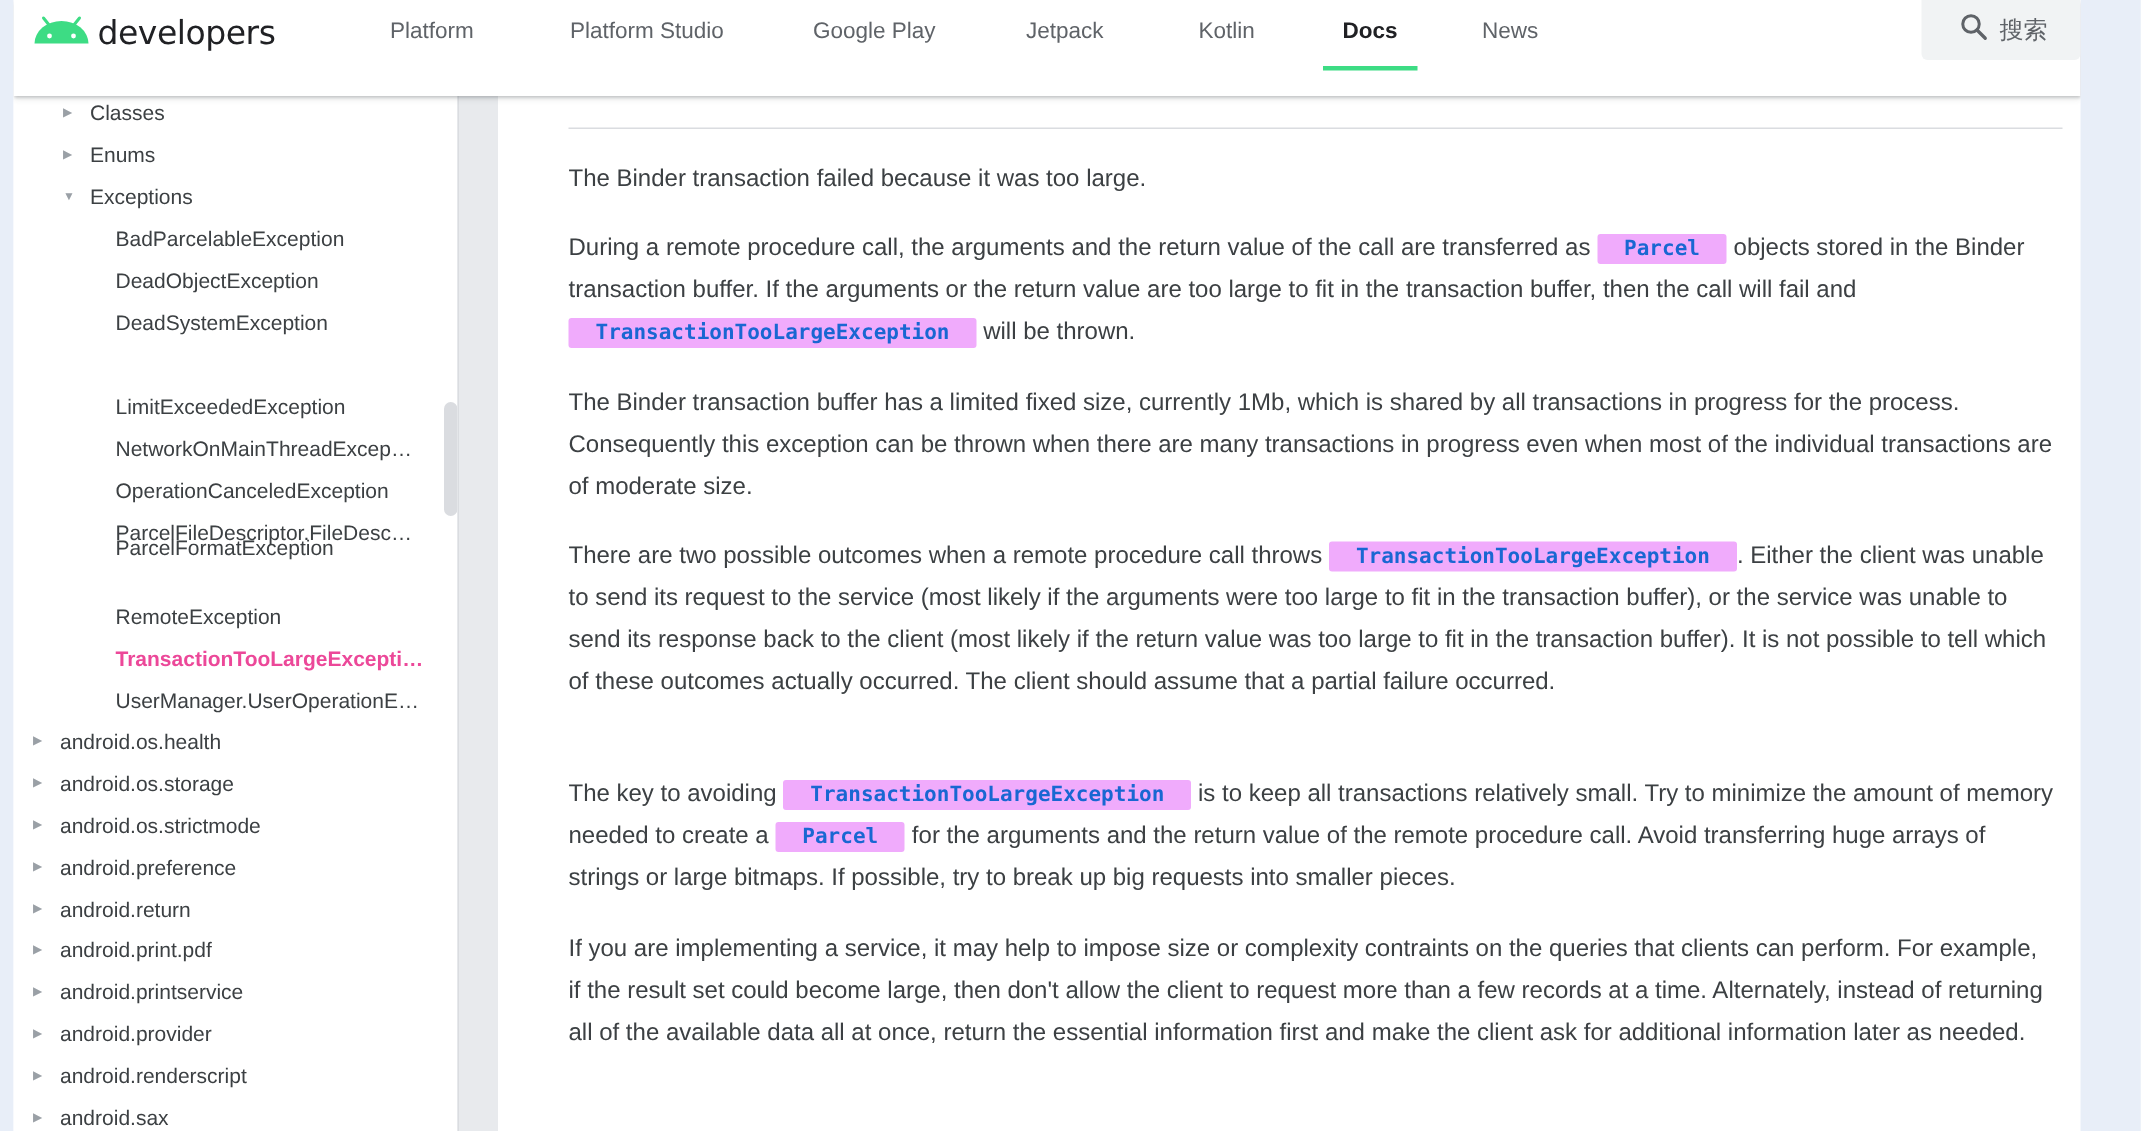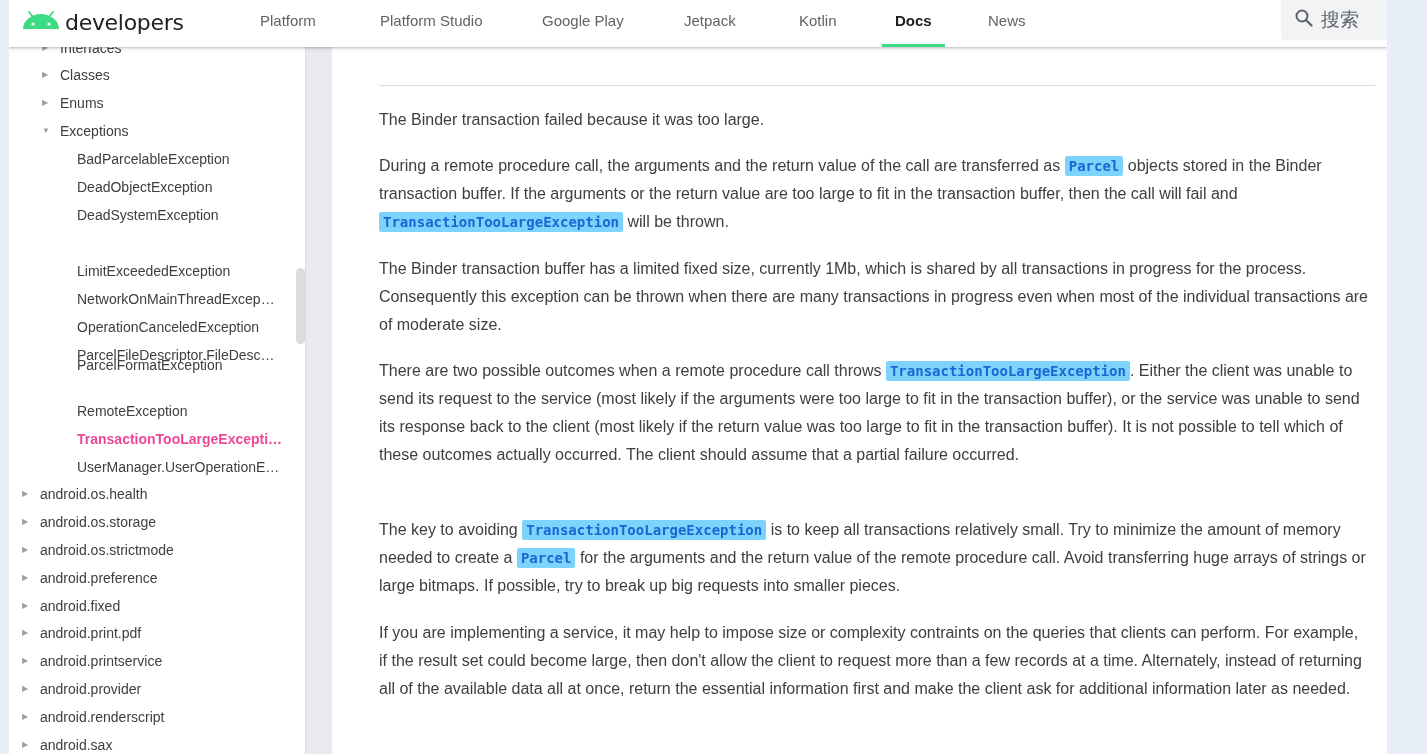--- a/index.html
+++ b/index.html
@@ -8,21 +8,21 @@
       background: #e8eef8;
       font-family: "Liberation Sans", sans-serif;
       color: #202124;
     }
     .frame {
       position: absolute; left: 9px; top: 0; width: 1378px; height: 754px;
       background: #ffffff; overflow: hidden;
     }
     
     .topbar {
-      position: absolute; left: 0; top: 0; width: 1378px; height: 47px;
+      position: absolute; left: 0; top: 0; width: 1378px; height: 64px;
       background: #ffffff;
       box-shadow: 0 1px 2px rgba(60,64,67,.25), 0 2px 4px rgba(60,64,67,.12);
       z-index: 10;
     }
     .logo {
       position: absolute; left: 12px; top: 7px; height: 30px;
       display: flex; align-items: center; gap: 4px;
     }
     .logo-text {
       font-family: "DejaVu Sans", sans-serif;
@@ -33,22 +33,22 @@
       font-size: 15px; color: #5f6368; white-space: nowrap;
     }
     .nav-tab.active { color: #202124; font-weight: bold; }
     .nav-tab.active::after {
       content: ""; position: absolute; left: -13px; right: -13px; bottom: 0;
       height: 3px; background: #3ddc84;
     }
     .search {
       position: absolute; left: 1272px; top: 0; width: 106px; height: 40px;
       background: #f1f3f4; border-radius: 0 0 4px 4px;
-      display: flex; align-items: center; padding-left: 14px; gap: 8px;
-      color: #5f6368; font-size: 19px;
+      display: flex; align-items: center; padding-left: 26px; gap: 8px;
+      color: #5f6368; font-size: 16px;
     }
     
     .sidebar {
       position: absolute; left: 0; top: 47px; width: 296px; height: 707px;
       background: #ffffff; overflow: hidden;
     }
     .side-item {
       position: absolute; height: 28px; line-height: 28px;
       font-size: 14px; color: #3c4043; white-space: nowrap;
       display: flex; align-items: center;
@@ -73,21 +73,21 @@
     .divider {
       position: absolute; left: 0; top: 38px; width: 996px; height: 1px;
       background: #dadce0;
     }
     p.para {
       position: absolute; left: 0; width: 990px;
       font-size: 16px; line-height: 28px; color: #3c4043;
     }
     code {
       font-family: "DejaVu Sans Mono", monospace; font-size: 14px;
-      color: #1967d2; background: #7dd3fc; padding: 2px 4px; border-radius: 2px;
+      color: #1967d2; background: #f0abfc; padding: 2px 18px; border-radius: 2px;
       font-weight: bold;
     }
   </style>
 </head>
 <body>
 
 <div class="frame">
 
   <div class="topbar">
     <div class="logo">
@@ -163,21 +163,21 @@
     <div class="side-item" style="left:13px;top:489px">
         <span class="caret">▶</span>
         <span>android.os.strictmode</span>
       </div>
     <div class="side-item" style="left:13px;top:517px">
         <span class="caret">▶</span>
         <span>android.preference</span>
       </div>
     <div class="side-item" style="left:13px;top:545px">
         <span class="caret">▶</span>
-        <span>android.fixed</span>
+        <span>android.return</span>
       </div>
     <div class="side-item" style="left:13px;top:572px">
         <span class="caret">▶</span>
         <span>android.print.pdf</span>
       </div>
     <div class="side-item" style="left:13px;top:600px">
         <span class="caret">▶</span>
         <span>android.printservice</span>
       </div>
     <div class="side-item" style="left:13px;top:628px">

